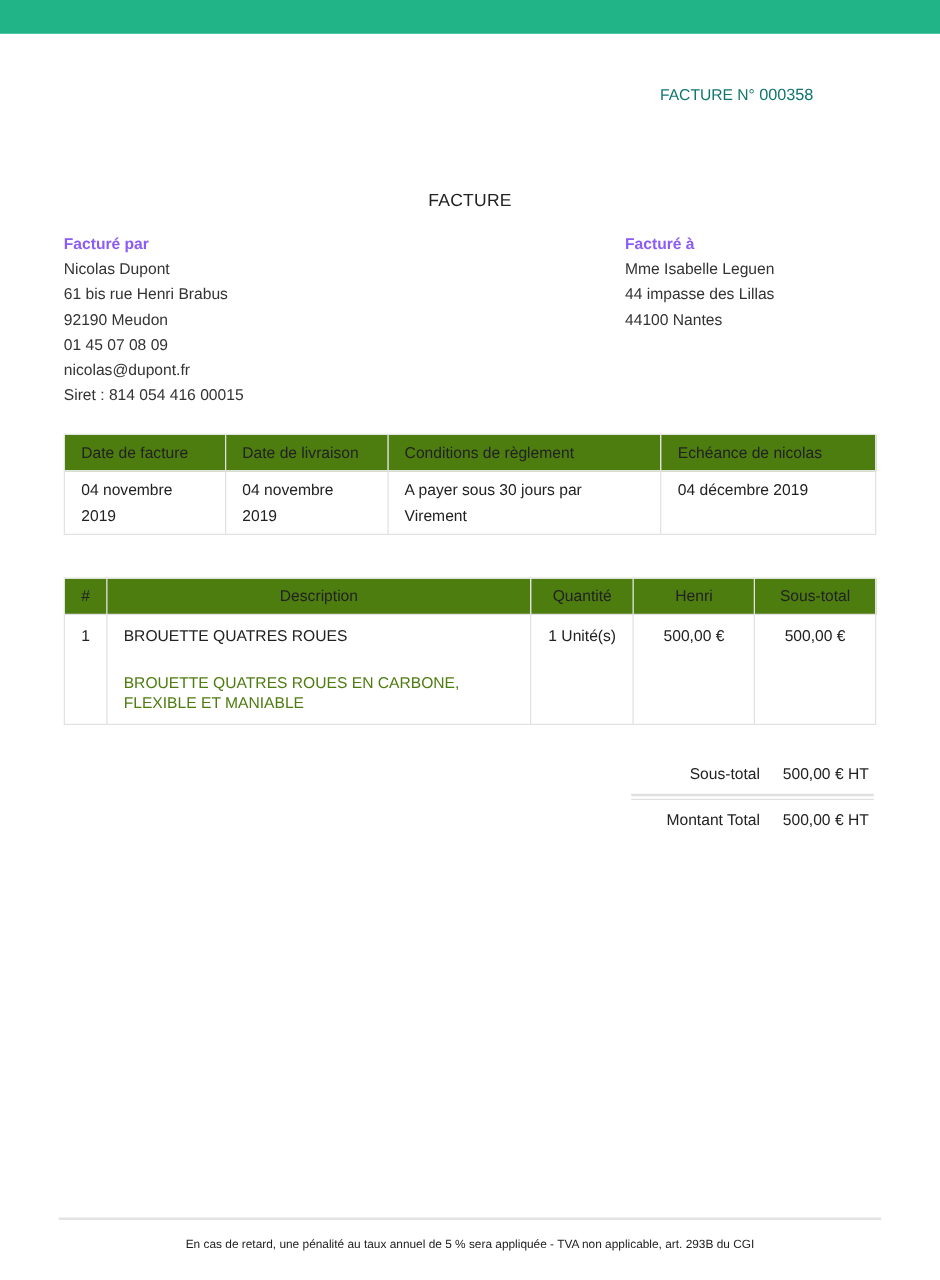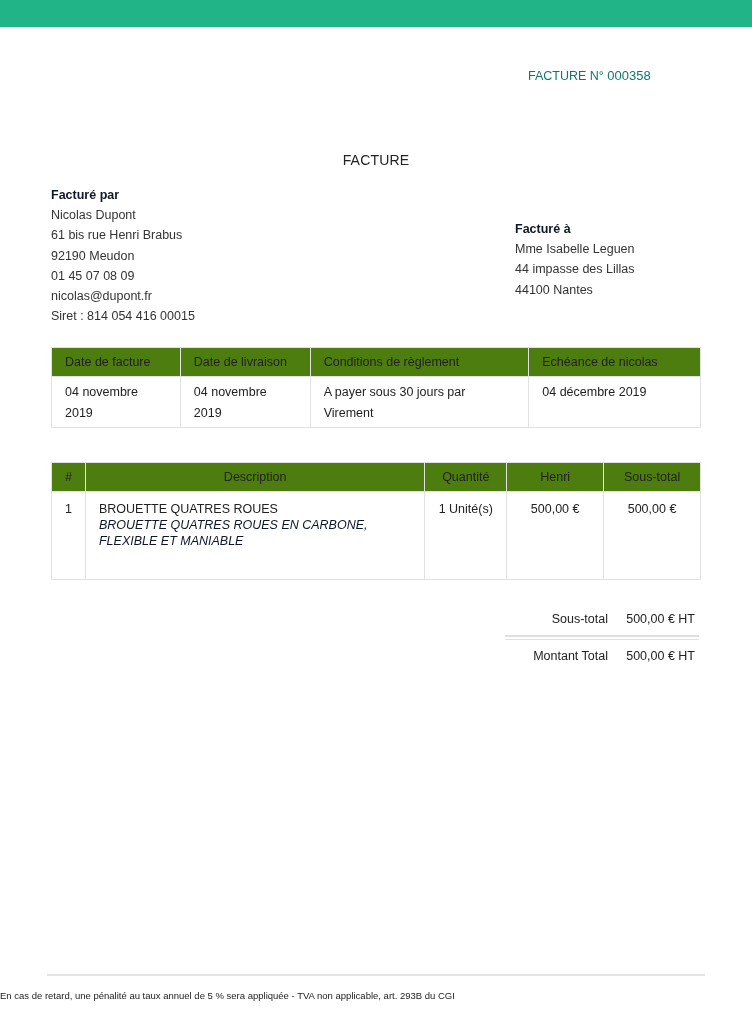--- a/index.html
+++ b/index.html
@@ -5,42 +5,42 @@
   * { box-sizing: border-box; margin: 0; padding: 0; }
   html, body { width: 752px; height: 1024px; background: #ffffff; }
   body { font-family: "Liberation Sans", "DejaVu Sans", sans-serif; color: #222; position: relative; overflow: hidden; }
   .topbar { position: absolute; left: 0; top: 0; width: 752px; height: 27px; background: #20b487; }
   .invoice-number { position: absolute; left: 528px; top: 68px; font-size: 12.5px; color: #0f766e; }
   .invoice-number .num { font-size: 13px; }
   .title-row { position: absolute; left: 51px; top: 150px; width: 650px; height: 20px; display: flex; align-items: center; flex-direction: column; }
   .title-row .line { flex: 1; height: 1px; background: #dcdcdc; }
   .title-row .title { padding: 0 12px; font-size: 14px; color: #222; letter-spacing: 0.2px; }
   .party { position: absolute; font-size: 12.5px; line-height: 20.2px; color: #333; }
-  .party .heading { font-weight: bold; color: #0f172a; }
+  .party .heading { font-weight: bold; color: #8b5cf6; }
   .from { left: 51px; top: 185px; }
-  .to { left: 515px; top: 185px; margin-top: 34px; }
+  .to { left: 500px; top: 185px; }
   table { border-collapse: collapse; position: absolute; font-size: 12.5px; color: #222; }
   table th, table td { border: 1px solid #e2e2e2; }
   table th { background: #4d7c0f; font-weight: normal; text-align: left; height: 29px; padding: 0 13px; }
   .dates { left: 51px; top: 347px; width: 650px; }
   .dates td { vertical-align: top; padding: 5px 13px 4px 13px; line-height: 20.5px; height: 49px; }
   .items { left: 51px; top: 462px; width: 650px; }
   .items th { text-align: center; padding: 0 6px; }
   .items td { vertical-align: top; padding: 9px 6px; height: 88px; line-height: 16px; }
   .items td.center { text-align: center; }
   .items td.desc { padding-left: 13px; padding-right: 26px; }
-  .items .item-desc { color: #0f172a; margin-top: 0; line-height: 16px; font-style: italic; }
+  .items .item-desc { color: #4d7c0f; margin-top: 21px; line-height: 16px; }
   .totals { position: absolute; left: 505px; top: 605px; width: 194px; font-size: 12.5px; color: #222; }
   .totals .row { display: flex; height: 28px; align-items: center; }
   .totals .row .label { width: 103px; text-align: right; }
   .totals .row .value { flex: 1; text-align: right; padding-right: 4px; }
   .totals .sep { height: 2px; background: #e0e0e0; margin: 2px 0; }
   .totals .sep.thin { height: 1px; }
   .footer-line { position: absolute; left: 47px; top: 974px; width: 658px; height: 2px; background: #e3e3e3; }
-  .footer-text { position: absolute; left: 0; top: 990px; width: 752px; font-size: 9.5px; color: #222; }
+  .footer-text { position: absolute; left: 0; top: 990px; width: 752px; text-align: center; font-size: 9.5px; color: #222; }
 </style>
 </head>
 <body>
 
 <div class="topbar"></div>
 
 <div class="invoice-number">
   <span>FACTURE N°</span>
   <span class="num">000358</span>
 </div>

